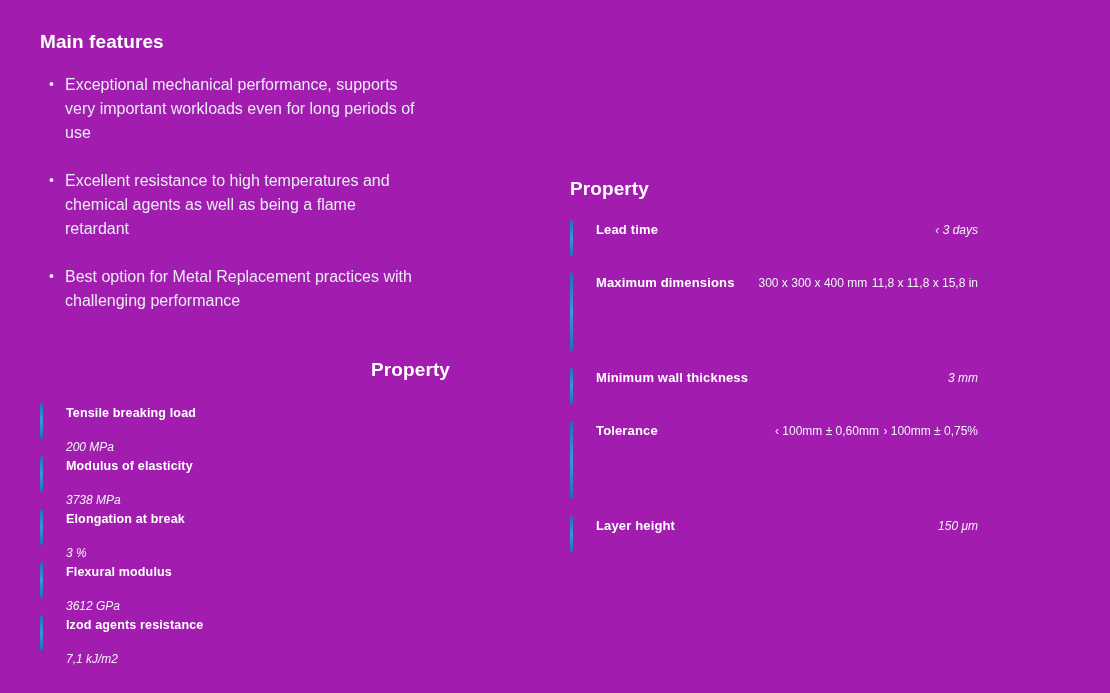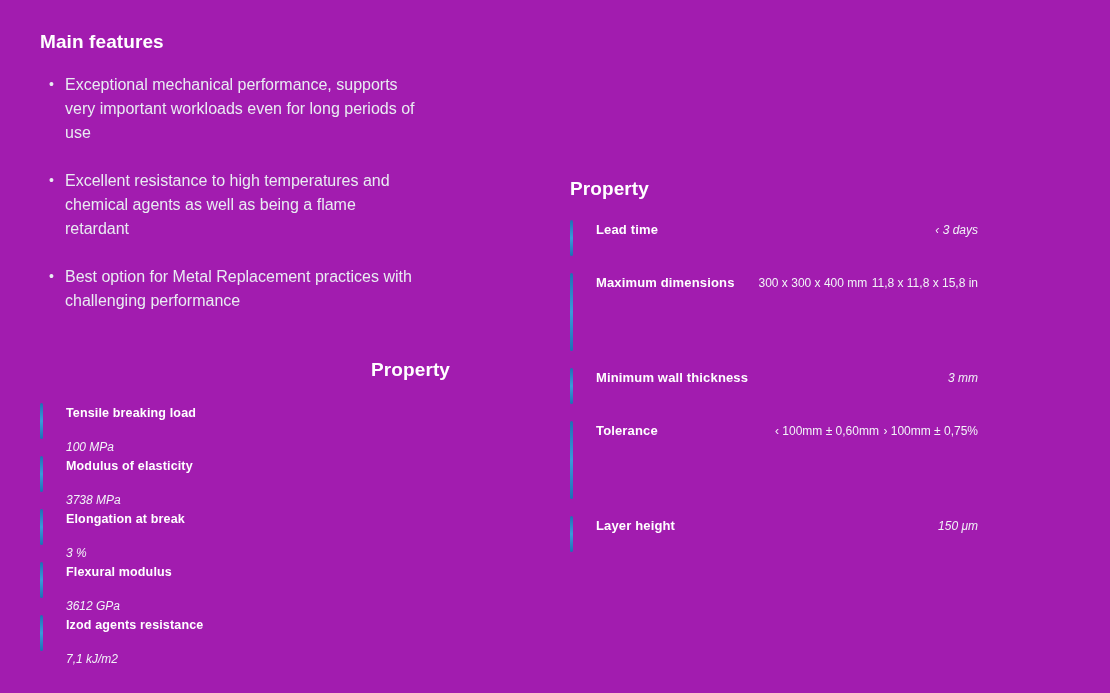--- a/index.html
+++ b/index.html
@@ -165,21 +165,21 @@
     </ul>
 
     <h2 class="section-heading" id="property-heading">Property</h2>
 
     <div class="spec-list">
 
       <div class="spec-row">
         <span class="accent-bar"></span>
         <span class="spec-label">Tensile breaking load</span>
         <span class="spec-values">
-          <span class="spec-value">100 MPa</span>
+          <span class="spec-value">200 MPa</span>
         </span>
       </div>
 
       <div class="spec-row">
         <span class="accent-bar"></span>
         <span class="spec-label">Modulus of elasticity</span>
         <span class="spec-values">
           <span class="spec-value">3738 MPa</span>
         </span>
       </div>

